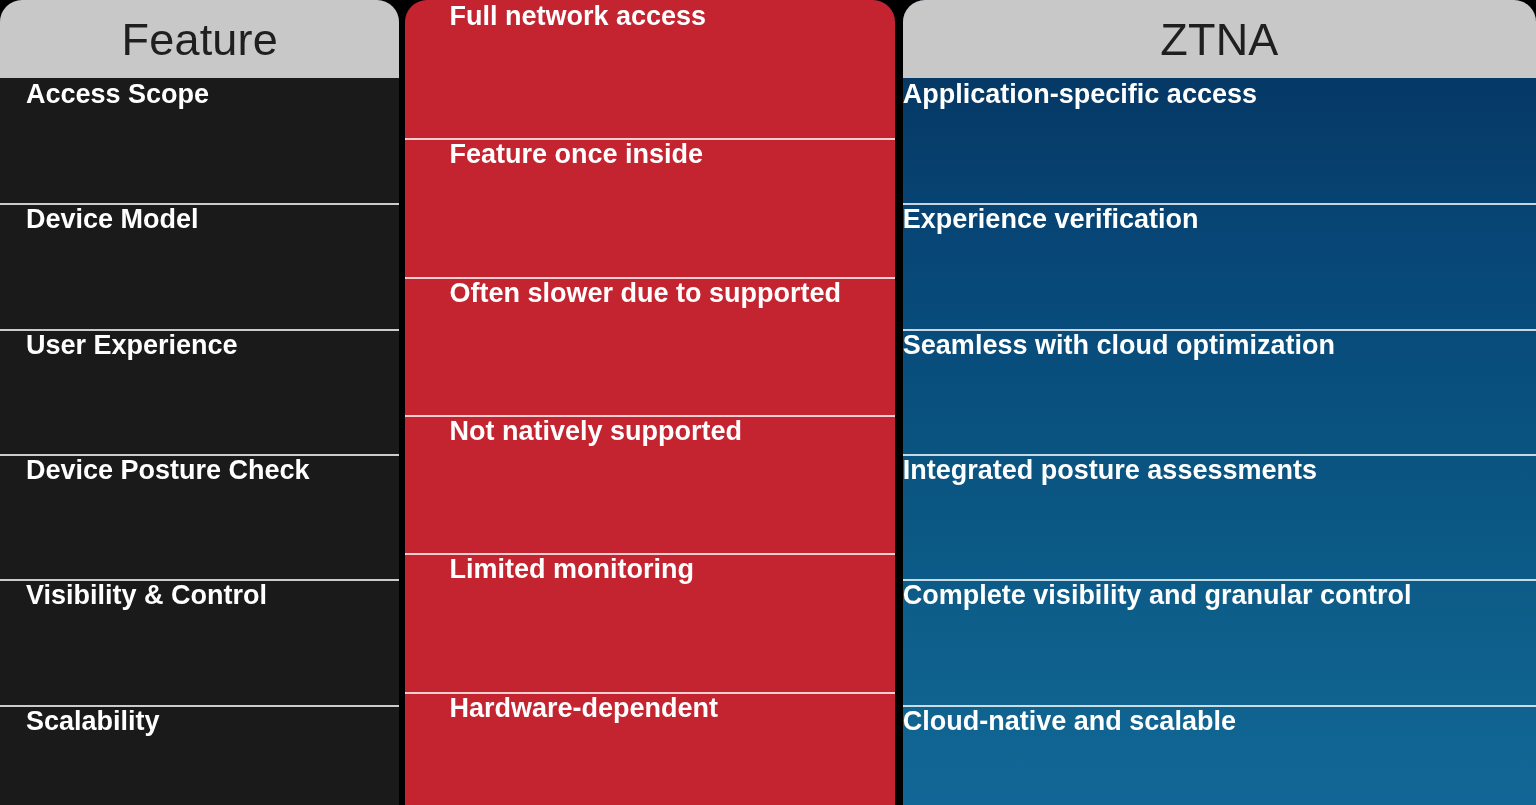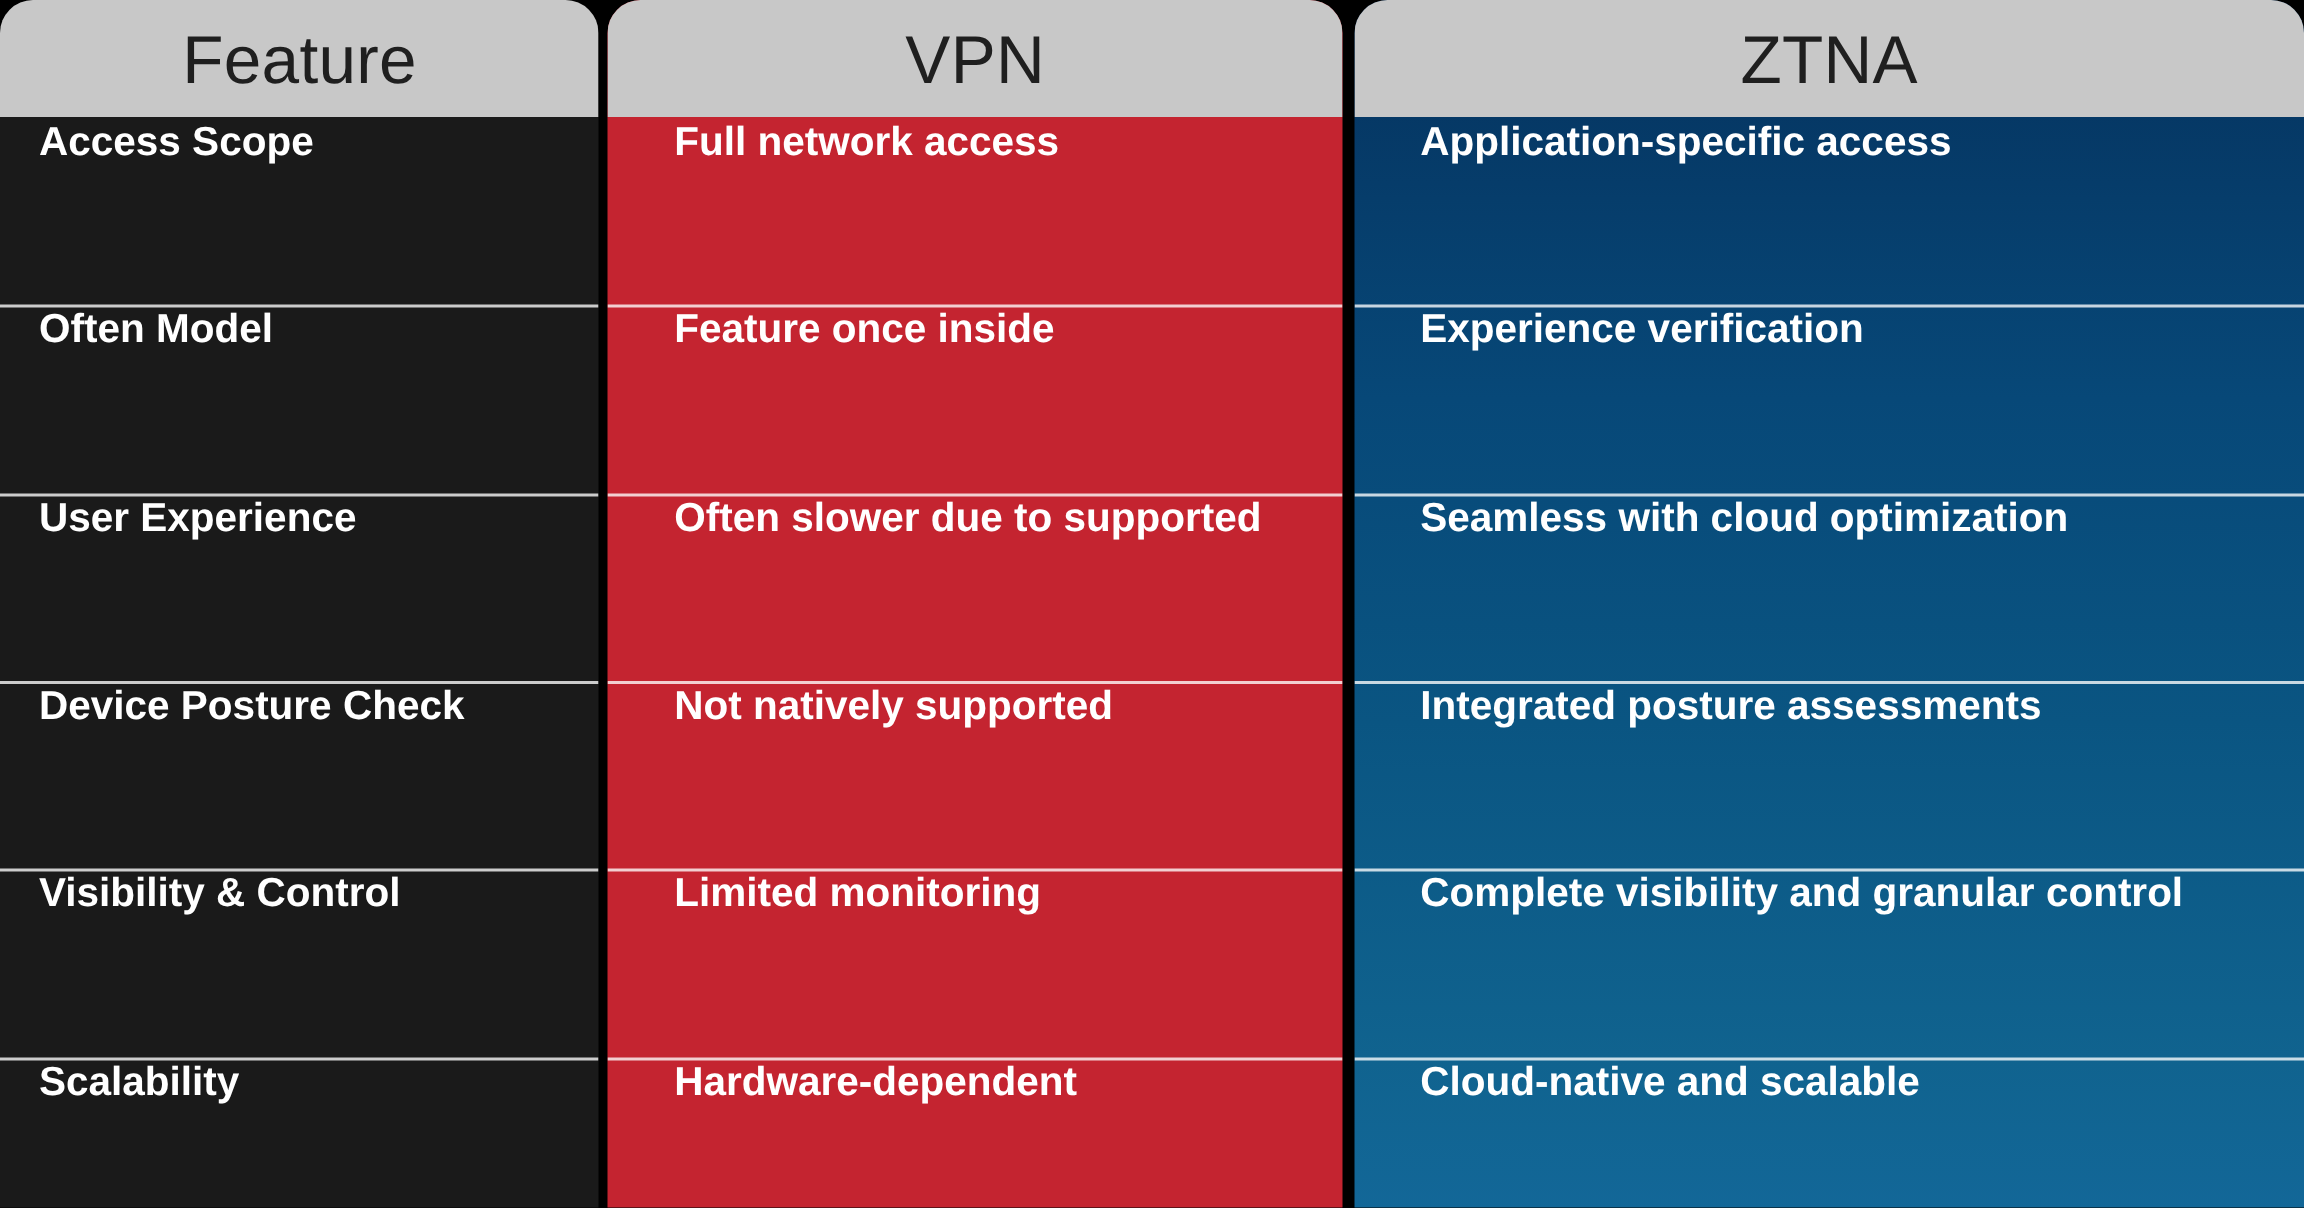--- a/index.html
+++ b/index.html
@@ -84,21 +84,21 @@
     content: "";
     position: absolute;
     left: 0;
     right: 0;
     top: 0;
     height: 2px;
     background: rgba(255,255,255,0.78);
   }
   .col-feature .cell { padding-left: 26px; padding-right: 16px; }
   .col-vpn .cell     { padding-left: 44px; padding-right: 5px; }
-  .col-ztna .cell    { padding-left: 44px; padding-right: 20px; }
+  .col-ztna .cell    { padding-right: 20px; }
 
   .cell-text {
     color: #ffffff;
     font-size: 27px;
     font-weight: 700;
     line-height: 1.2;
     white-space: nowrap;
   }
 </style>
 </head>
@@ -108,41 +108,38 @@
 
   <div class="col col-feature">
     <div class="head">
       <span class="head-label">Feature</span>
     </div>
     <div class="cells">
       <div class="cell">
         <span class="cell-text">Access Scope</span>
       </div>
       <div class="cell">
-        <span class="cell-text">Often Model</span>
+        <span class="cell-text">Device Model</span>
       </div>
       <div class="cell">
         <span class="cell-text">User Experience</span>
       </div>
       <div class="cell">
         <span class="cell-text">Device Posture Check</span>
       </div>
       <div class="cell">
         <span class="cell-text">Visibility &amp; Control</span>
       </div>
       <div class="cell">
         <span class="cell-text">Scalability</span>
       </div>
     </div>
   </div>
 
   <div class="col col-vpn">
-    <div class="head">
-      <span class="head-label">VPN</span>
-    </div>
     <div class="cells">
       <div class="cell">
         <span class="cell-text">Full network access</span>
       </div>
       <div class="cell">
         <span class="cell-text">Feature once inside</span>
       </div>
       <div class="cell">
         <span class="cell-text">Often slower due to supported</span>
       </div>

